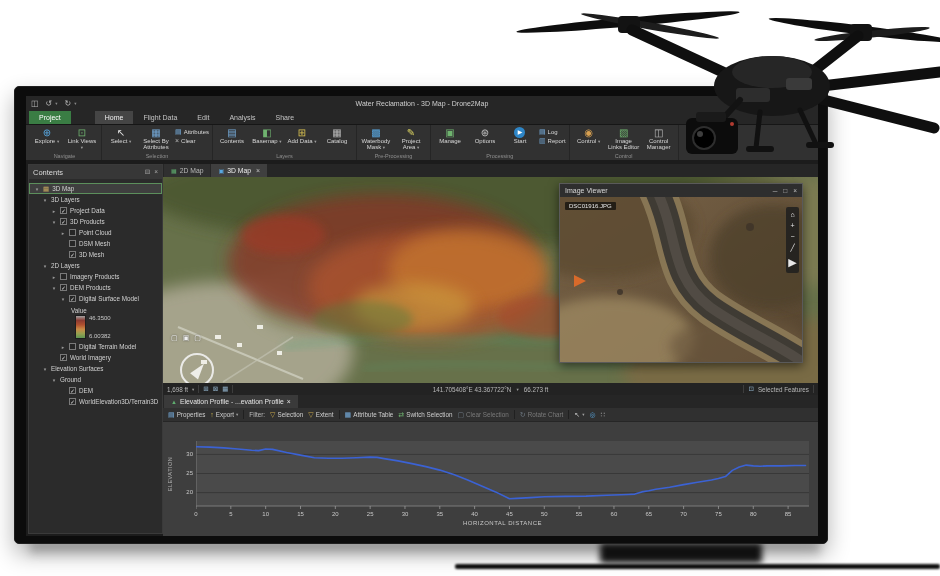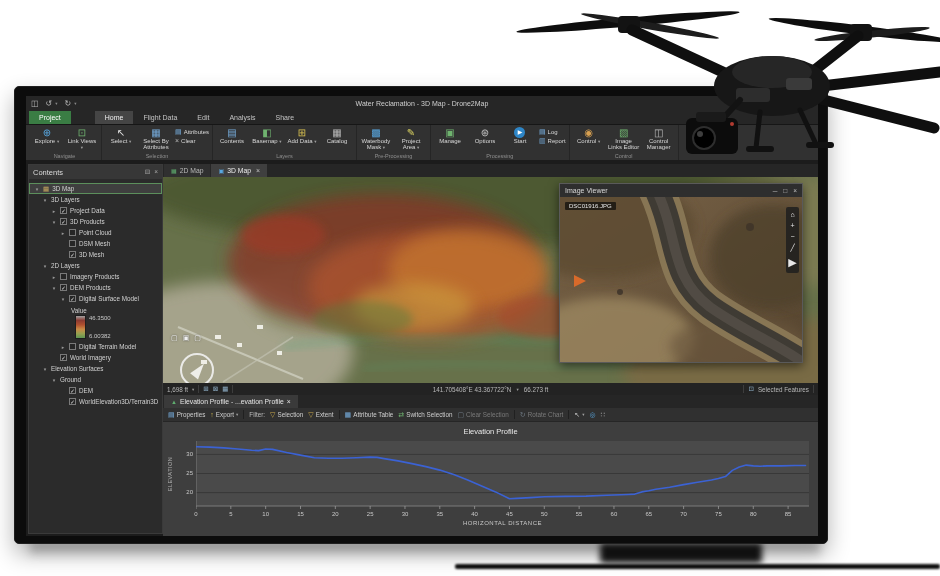--- a/index.html
+++ b/index.html
@@ -556,21 +556,20 @@
             <span class="rcaret">▾</span>
           </div>
           <div class="tbtn">
             <span style="color: rgb(88, 167, 224); font-size: 7px;">◎</span>
           </div>
           <div class="tbtn">
             <span style="color: rgb(192, 192, 192); font-size: 7px;">∷</span>
           </div>
         </div>
       <div class="chart">
-        <div class="ctitle">Elevation Profile</div>
         <div class="ylab">
             <span>ELEVATION</span>
           </div>
         <div class="plotwrap">
           <svg id="plot-svg" width="613" height="69" viewBox="0 0 613 69">
               <rect x="0" y="0" width="613" height="65" fill="#4a4a4a"></rect>
               <line x1="0" y1="51.61764705882353" x2="613" y2="51.61764705882353" stroke="#383838" stroke-width="1"></line>
               <line x1="0" y1="32.5" x2="613" y2="32.5" stroke="#383838" stroke-width="1"></line>
               <line x1="0" y1="13.38235294117647" x2="613" y2="13.38235294117647" stroke="#383838" stroke-width="1"></line>
               <line x1="0" y1="0" x2="0" y2="65" stroke="#7a7a7a" stroke-width="1"></line>

